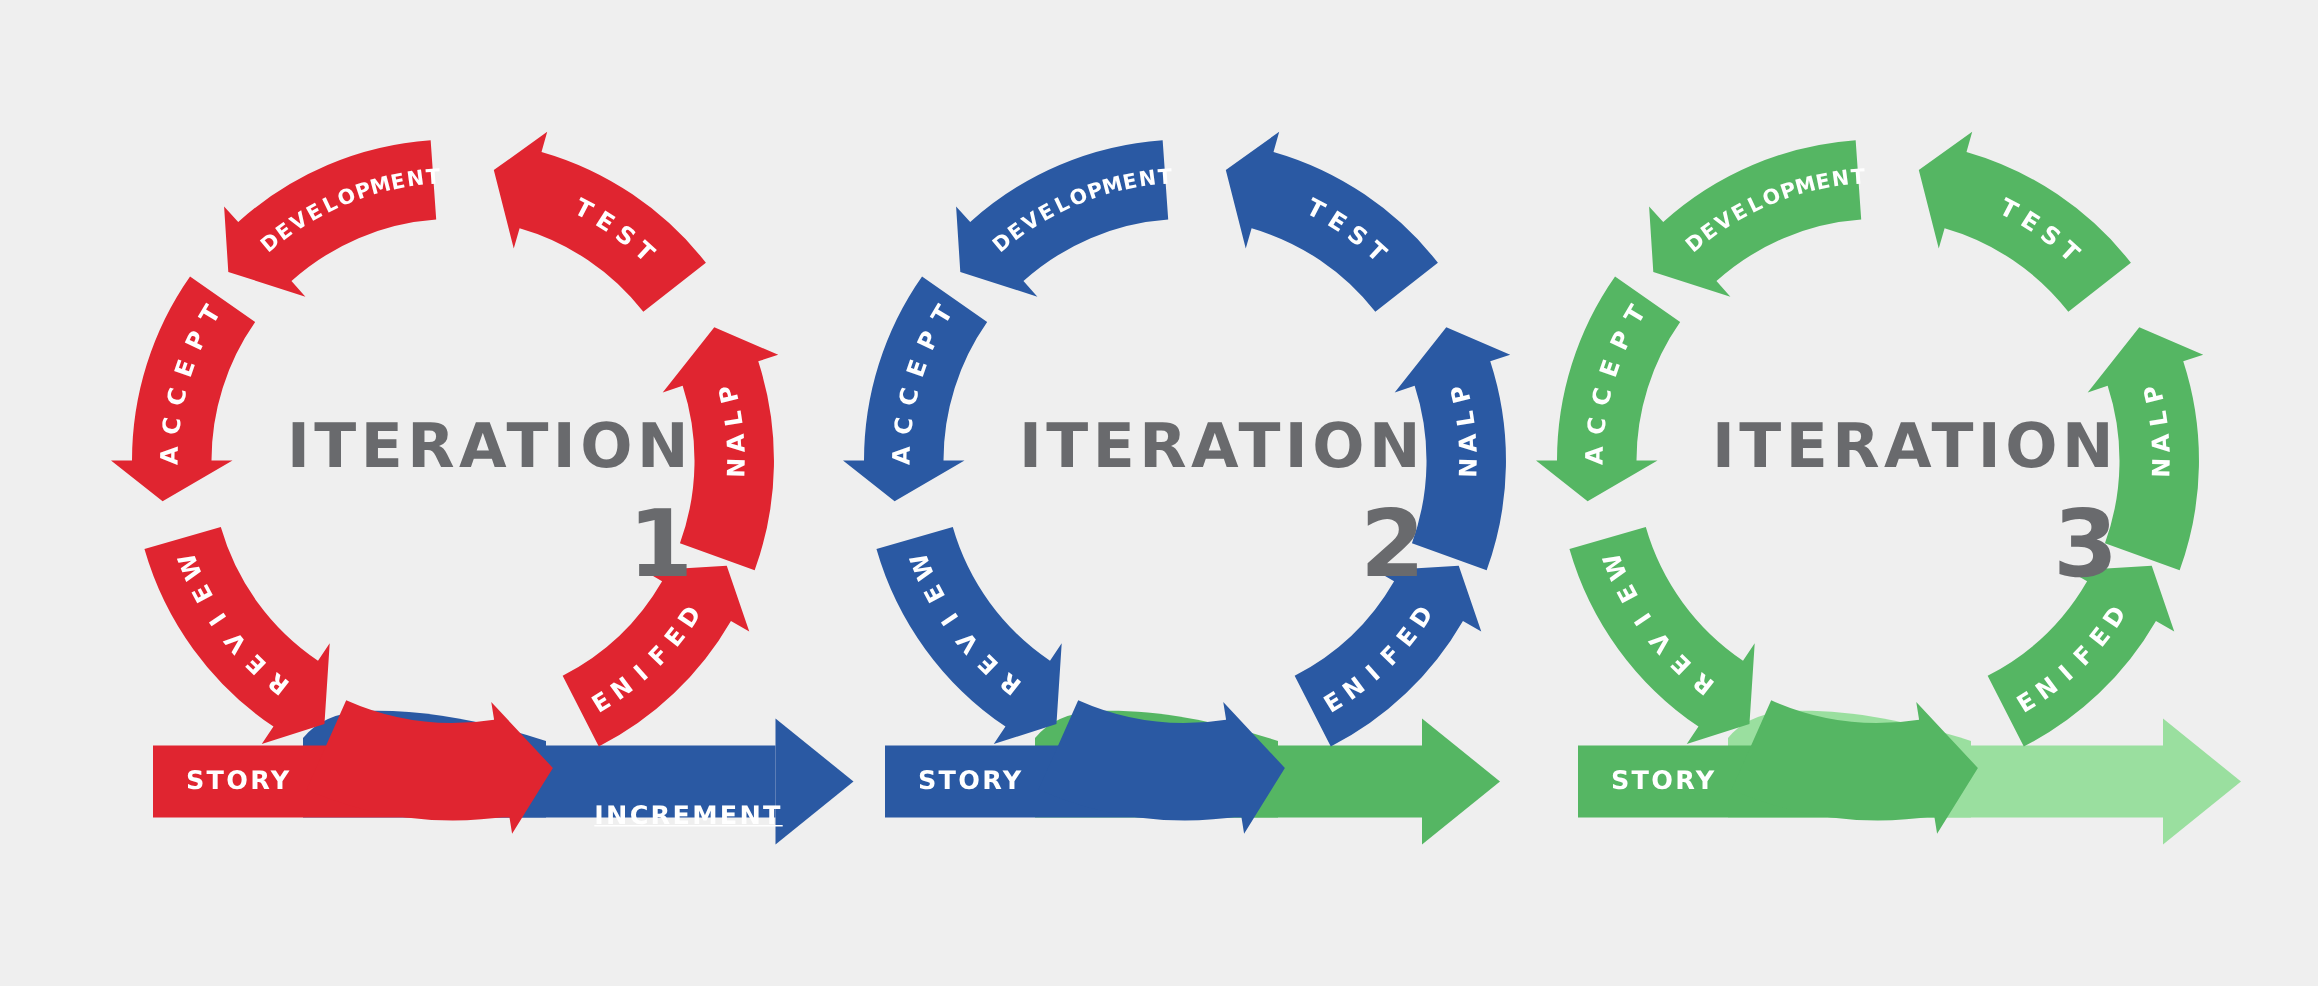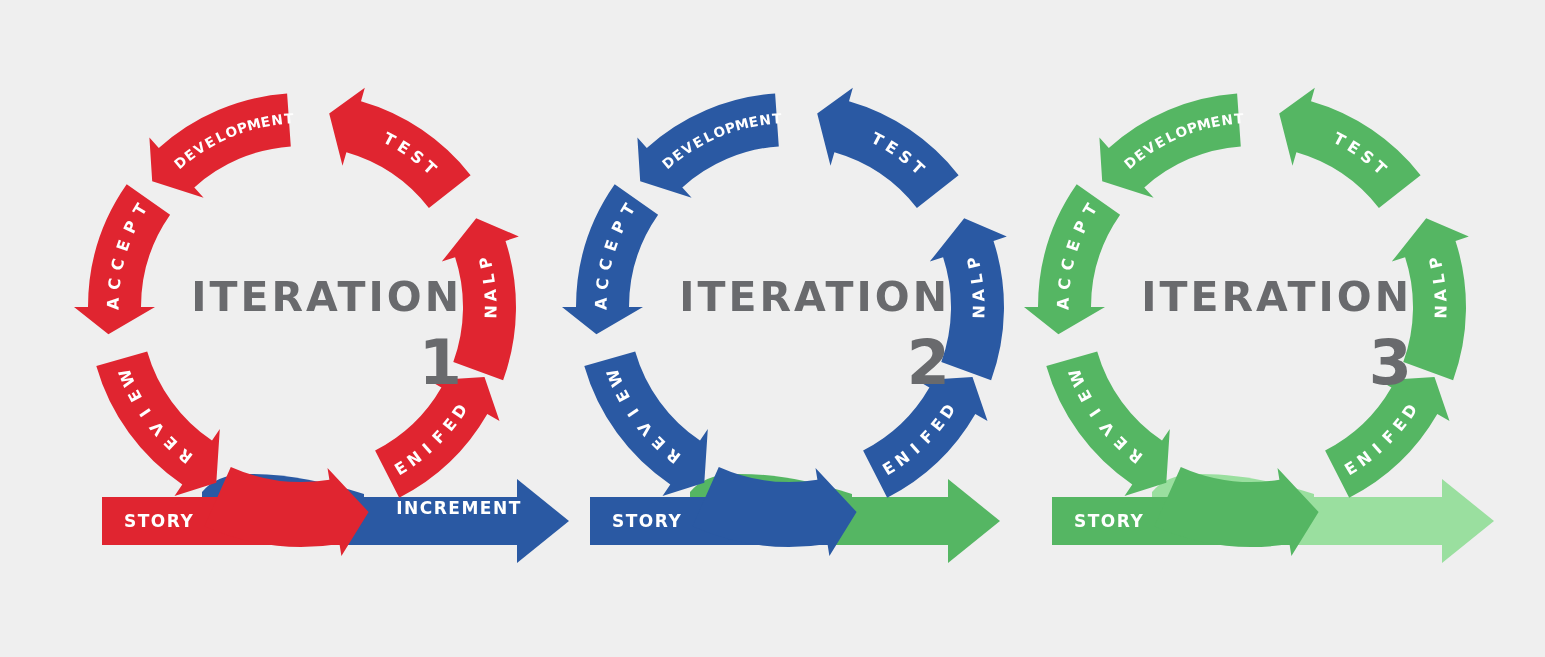--- a/index.html
+++ b/index.html
@@ -190,16 +190,16 @@
     <div class="num">2</div>
   </div>
   <div class="iter-title" style="left: 1092px; top: 277px; color: rgb(105, 106, 109);">
     <div class="word">ITERATION</div>
     <div class="num">3</div>
   </div>
 
   <div class="band-label" style="left:124px;top:497px;">STORY</div>
   <div class="band-label" style="left:612px;top:497px;">STORY</div>
   <div class="band-label" style="left:1074px;top:497px;">STORY</div>
-  <div class="band-label centered" style="left:459px;top:484px;">INCREMENT</div>
+  <div class="band-label centered" style="left:459px;top:520px;text-decoration:underline;">INCREMENT</div>
   <div class="band-label centered" style="left:915px;top:497px;"></div>
   <div class="band-label centered" style="left:1380px;top:497px;"></div>
 </div>
 
 </body></html>

